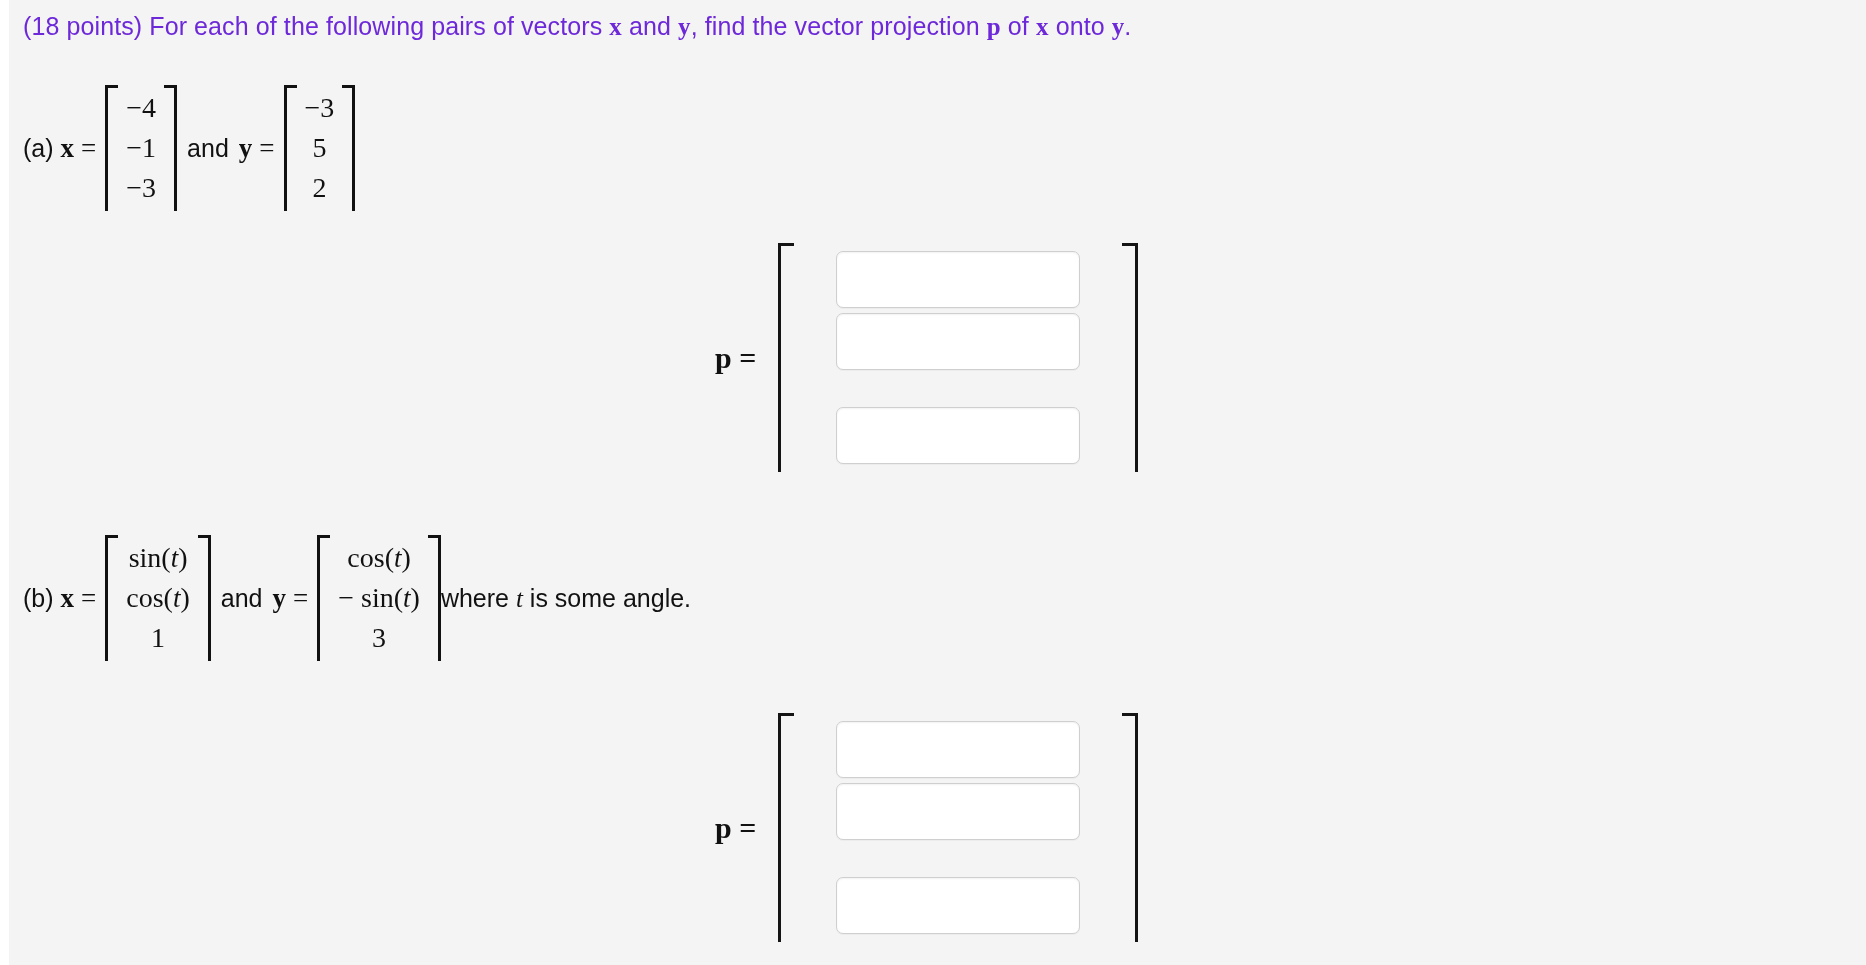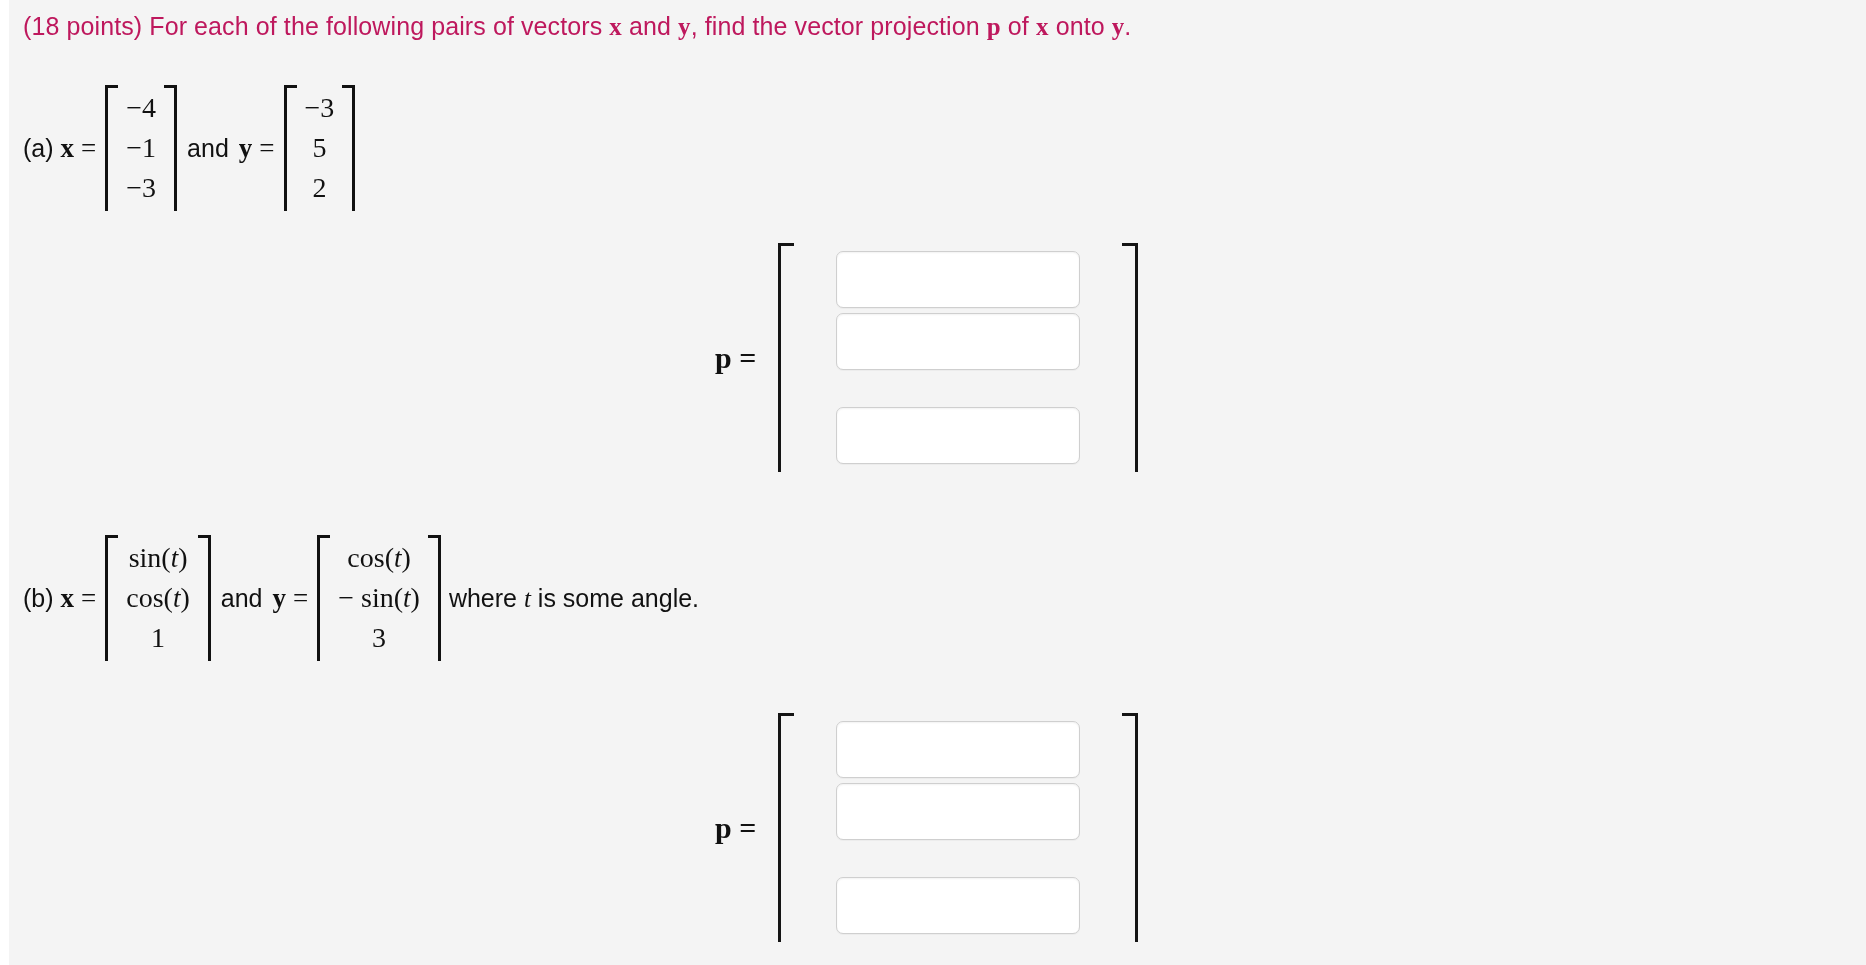--- a/index.html
+++ b/index.html
@@ -22,21 +22,21 @@
     height: 965px;
     background: #f4f4f4;
   }
 
   
   .prompt {
     position: absolute;
     left: 14px;
     top: 12px;
     font-size: 25px;
-    color: #be185d;
+    color: #6d28d9;
     white-space: nowrap;
     letter-spacing: 0.1px;
   }
   .vec {
     font-family: "Liberation Serif", serif;
     font-weight: bold;
     font-style: normal;
   }
   .ital {
     font-family: "Liberation Serif", serif;
@@ -65,21 +65,21 @@
     font-family: "Liberation Serif", serif;
     font-size: 27px;
     margin: 0 9px 0 7px;
   }
   .joinword {
     font-size: 25px;
     margin: 0 10px 0 10px;
   }
   .tailword {
     font-size: 25px;
-    margin-left: 8px;
+    margin-left: 0;
   }
 
   
   .colvec {
     display: inline-flex;
     align-items: stretch;
     position: relative;
   }
   .brk {
     width: 13px;

